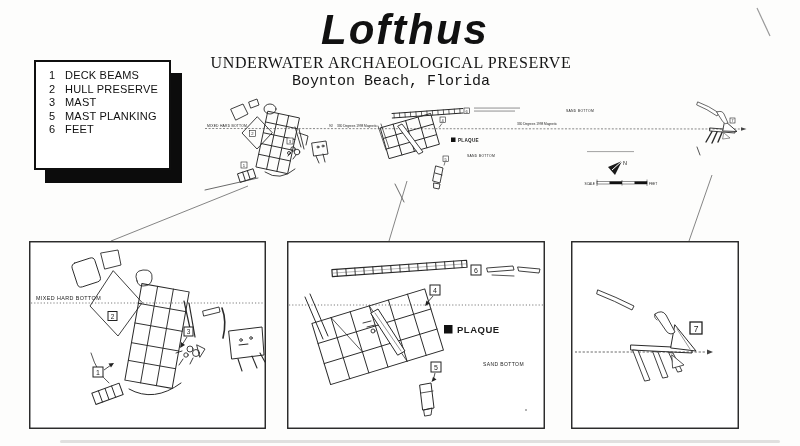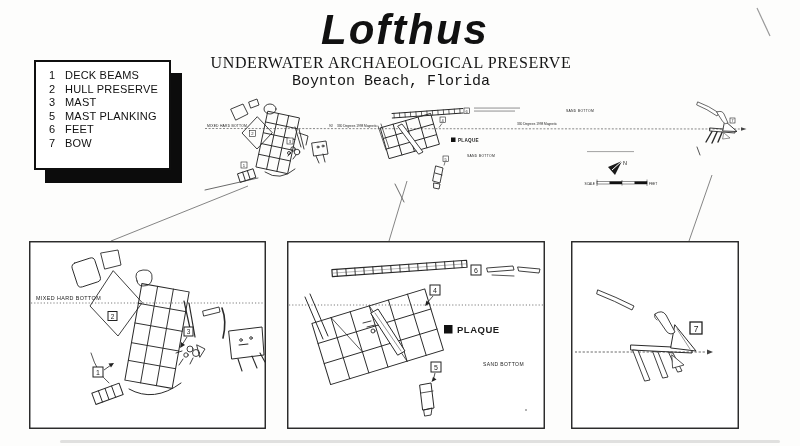--- a/index.html
+++ b/index.html
@@ -32,21 +32,20 @@
   <div class="title-sub">UNDERWATER ARCHAEOLOGICAL PRESERVE</div>
   <div class="title-loc">Boynton Beach, Florida</div>
 </div>
 
 <div class="legend">
   <div class="legend-row"><span class="num">1</span><span class="lbl">DECK BEAMS</span></div>
   <div class="legend-row"><span class="num">2</span><span class="lbl">HULL PRESERVE</span></div>
   <div class="legend-row"><span class="num">3</span><span class="lbl">MAST</span></div>
   <div class="legend-row"><span class="num">5</span><span class="lbl">MAST PLANKING</span></div>
   <div class="legend-row"><span class="num">6</span><span class="lbl">FEET</span></div>
-  <div class="legend-row"><span class="num">7</span><span class="lbl">BOW</span></div>
 </div>
 
 <svg style="left:195px;top:92px" width="585" height="112" viewBox="0 0 585 112">
 
   <path class="thin" d="M10,36.5 L546,37" stroke-dasharray="2,1.6"></path>
   <polygon points="546,35.3 551.5,37 546,38.7" fill="#444"></polygon>
   <text x="12" y="34.8" font-size="3.4" fill="#555" letter-spacing=".2">MIXED HARD BOTTOM</text>
   <text x="134" y="34.6" font-size="3.2" fill="#555">90'</text>
   <text x="142" y="34.8" font-size="3.2" fill="#555">330 Degrees 1998 Magnetic</text>
   <text x="322" y="33" font-size="3.2" fill="#555">330 Degrees 1998 Magnetic</text>

